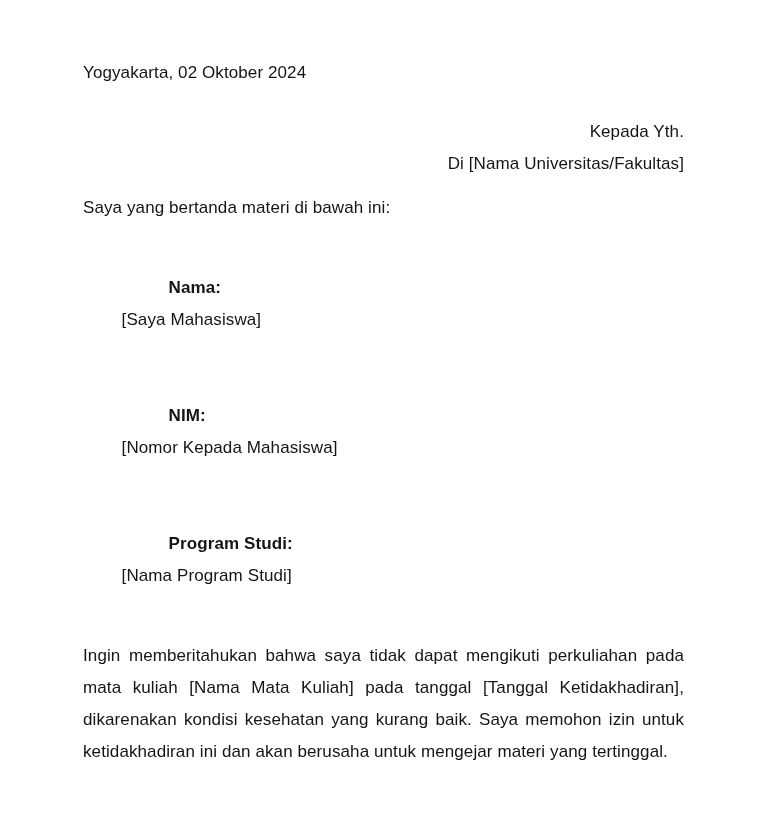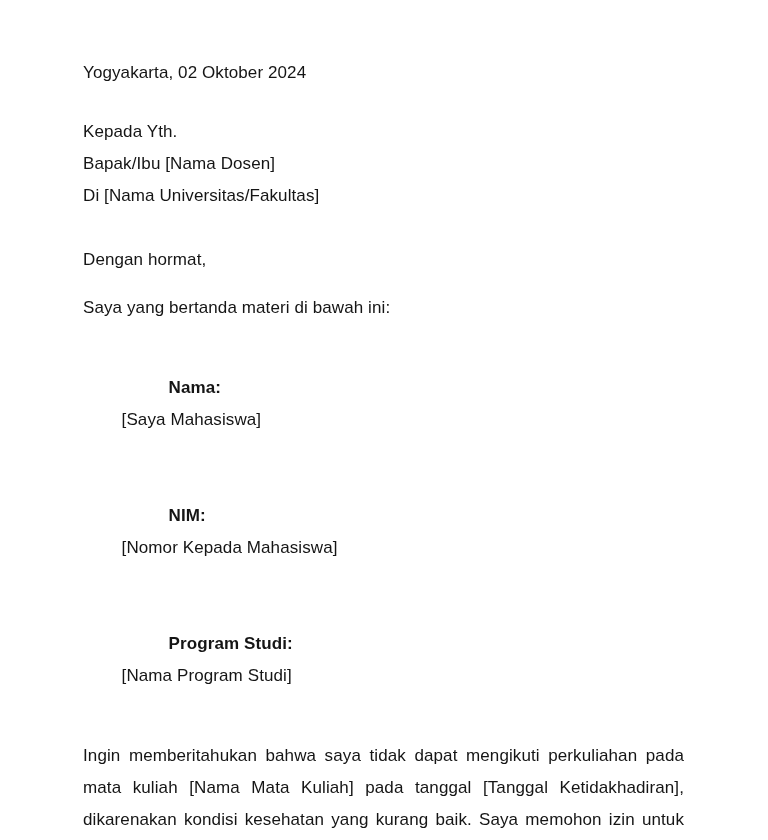--- a/index.html
+++ b/index.html
@@ -58,41 +58,37 @@
   .label {
     font-weight: bold;
     padding-left: 47px;
   }
 
   .value {
     font-weight: normal;
   }
 
   .spacer-date { margin-bottom: 27px; }
-  .spacer-addr { margin-bottom: 32px; }
+  .spacer-addr { margin-bottom: 12px; text-align: right; }
 </style>
 </head>
 <body>
 
 <div class="page">
   <div class="letter">
 
     <div class="block spacer-date">
       <div class="line">Yogyakarta, 02 Oktober 2024</div>
     </div>
 
     <div class="block spacer-addr">
       <div class="line">Kepada Yth.</div>
-      <div class="line">Bapak/Ibu [Nama Dosen]</div>
       <div class="line">Di [Nama Universitas/Fakultas]</div>
     </div>
 
-    <div class="block">
-      <div class="line">Dengan hormat,</div>
-    </div>
 
     <div class="block">
       <div class="line">Saya yang bertanda materi di bawah ini:</div>
     </div>
 
     <div class="block">
       <div class="line">
         <span class="label">Nama:</span>
         <span class="value">[Saya Mahasiswa]</span>
       </div>

